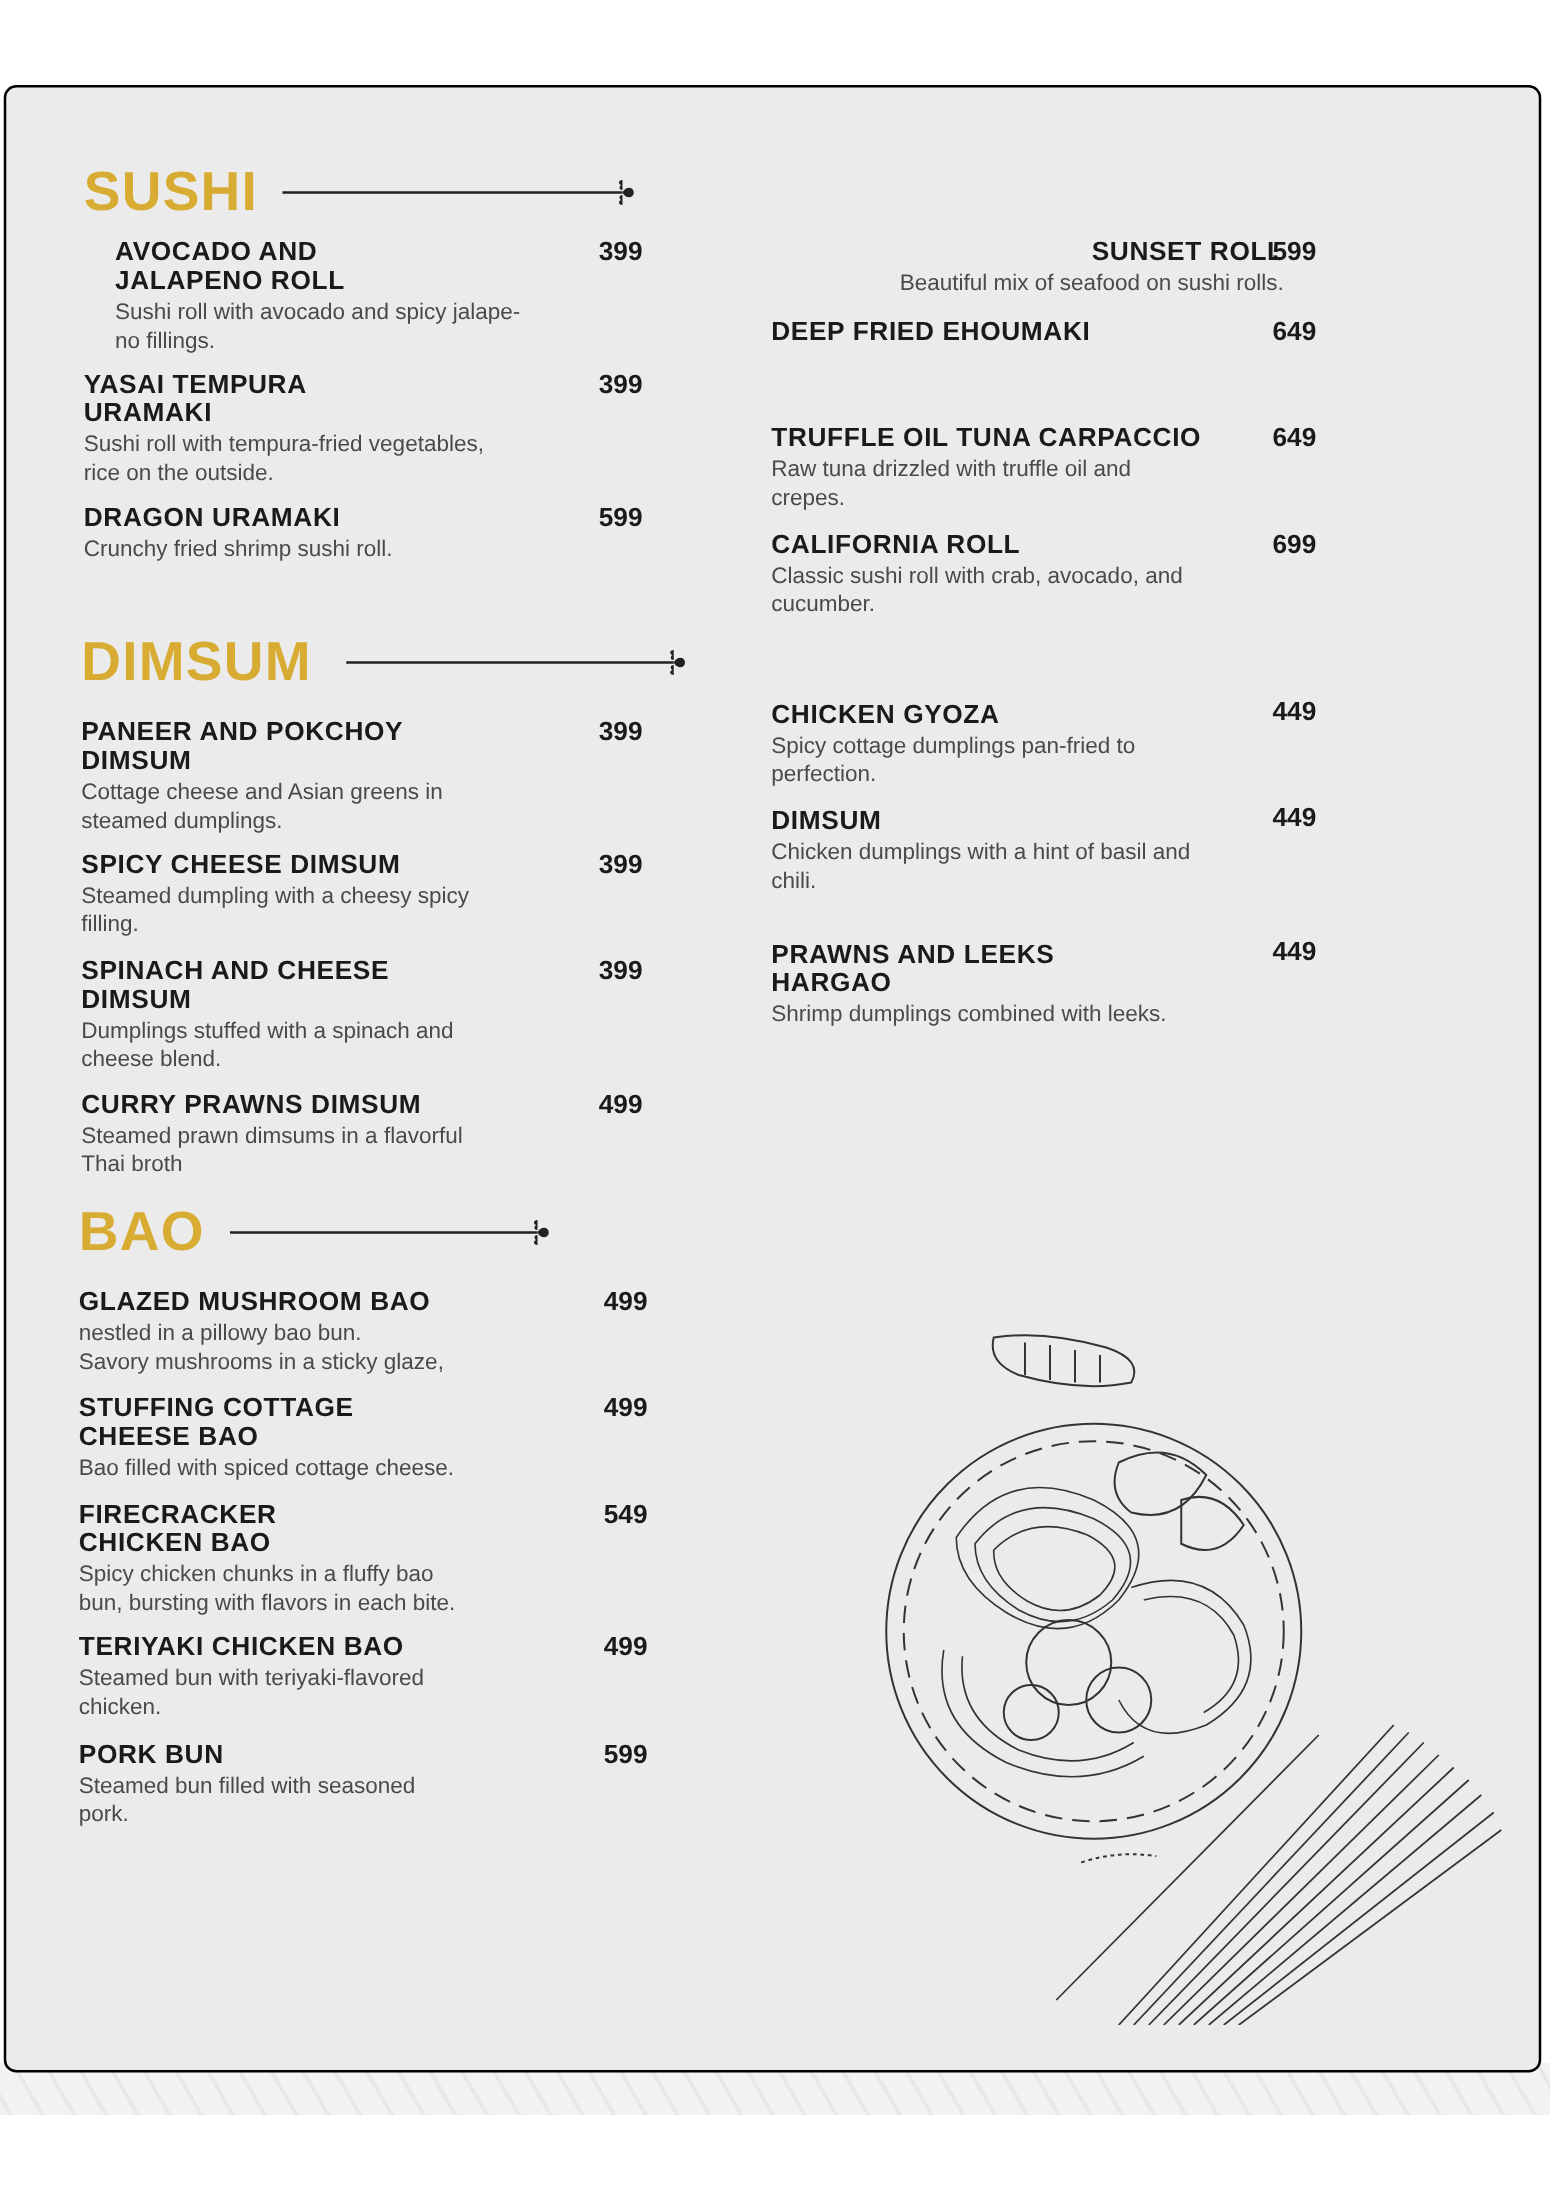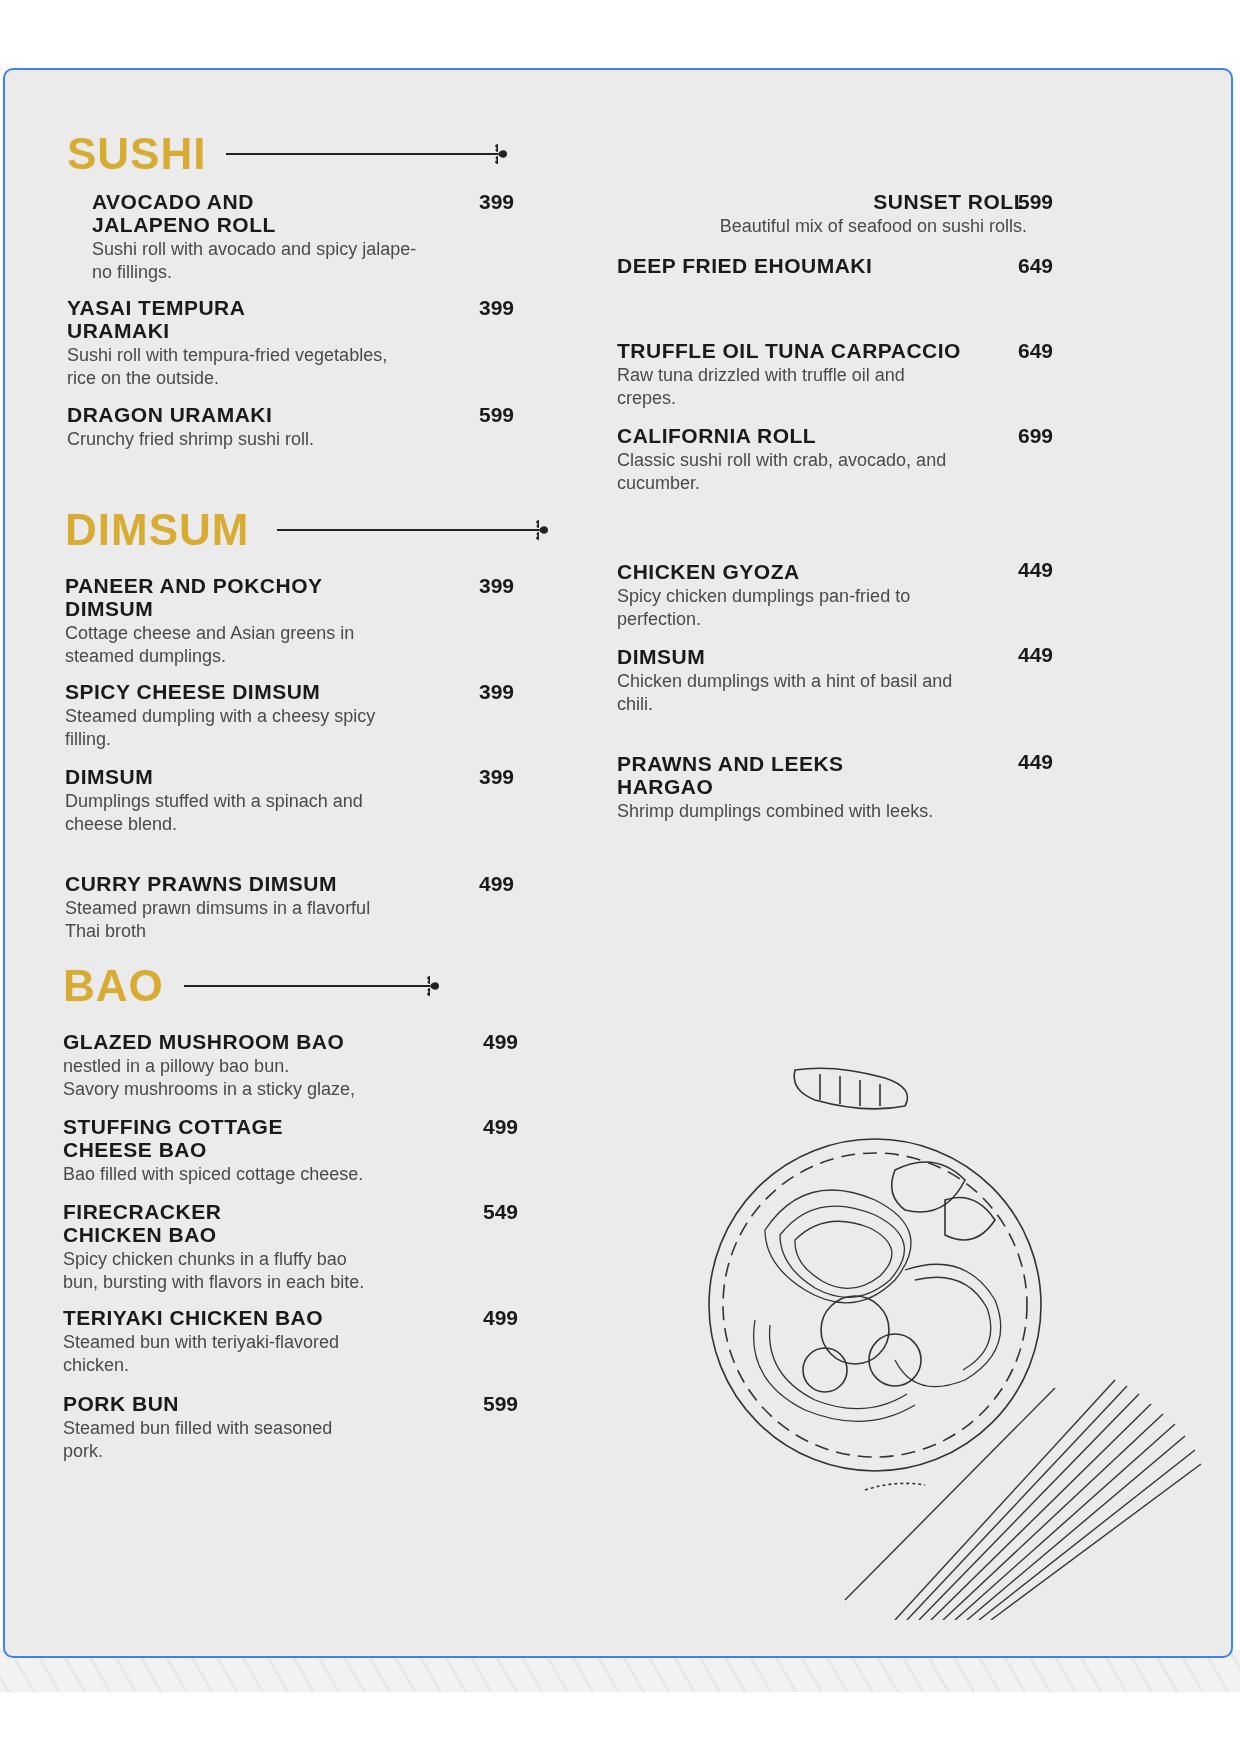--- a/index.html
+++ b/index.html
@@ -1,20 +1,20 @@
 <!DOCTYPE html>
 <html><head>
 <meta charset="utf-8">
 <style>
   html, body { margin:0; padding:0; background:#ffffff; }
   body { width:1240px; height:1755px; position:relative; overflow:hidden; font-family:"Liberation Sans", sans-serif; }
   .pattern-strip { position:absolute; left:0; top:1650px; width:1240px; height:42px;
     background: repeating-linear-gradient(60deg, #efefef 0 6px, #e2e2e2 6px 9px, #efefef 9px 22px); opacity:.8; }
   .card { position:absolute; left:3px; top:68px; width:1230px; height:1590px; background:#ebebeb;
-    border:2px solid #3b82f6; border-radius:10px; box-sizing:border-box; }
+    border:2px solid #000000; border-radius:10px; box-sizing:border-box; }
   .section-head { position:absolute; display:flex; align-items:center; }
   .section-title { color:#d8ac33; font-weight:700; font-size:44px; letter-spacing:1px; line-height:1; }
   .rule { height:2px; background:#222; margin-left:20px; position:relative; }
   .rule .flourish { position:absolute; right:-14px; top:-13px; width:28px; height:28px; }
   .item { position:absolute; }
   .item-name { font-weight:700; font-size:21px; color:#1a1a1a; line-height:23px; letter-spacing:0.5px; text-transform:uppercase; }
   .item-desc { font-size:18px; color:#4a4a4a; line-height:23px; margin-top:2px; }
   .item-price { position:absolute; font-weight:700; font-size:21px; color:#1a1a1a; }
   .illustration { position:absolute; left:640px; top:990px; width:580px; height:560px; }
 </style>
@@ -118,20 +118,21 @@
     <div class="item-name">SPICY CHEESE DIMSUM</div>
     <div class="item-desc">
         <div>Steamed dumpling with a cheesy spicy</div>
         <div>filling.</div>
       </div>
   </div>
   <div class="item-price" style="left:474px;top:610px;">399</div>
 
   <div class="item" style="left:60px;top:695px;width:400px;">
     <div class="item-name">
+        <div>SPINACH AND CHEESE</div>
         <div>DIMSUM</div>
       </div>
     <div class="item-desc">
         <div>Dumplings stuffed with a spinach and</div>
         <div>cheese blend.</div>
       </div>
   </div>
   <div class="item-price" style="left:474px;top:695px;">399</div>
 
   <div class="item" style="left:60px;top:802px;width:400px;">
@@ -139,21 +140,21 @@
     <div class="item-desc">
         <div>Steamed prawn dimsums in a flavorful</div>
         <div>Thai broth</div>
       </div>
   </div>
   <div class="item-price" style="left:474px;top:802px;">499</div>
 
   <div class="item" style="left:612px;top:490px;width:410px;">
     <div class="item-name">CHICKEN GYOZA</div>
     <div class="item-desc">
-        <div>Spicy chicken dumplings pan-fried to</div>
+        <div>Spicy cottage dumplings pan-fried to</div>
         <div>perfection.</div>
       </div>
   </div>
   <div class="item-price" style="left:1013px;top:488px;">449</div>
 
   <div class="item" style="left:612px;top:575px;width:410px;">
     <div class="item-name">
         <div>DIMSUM</div>
       </div>
     <div class="item-desc">

